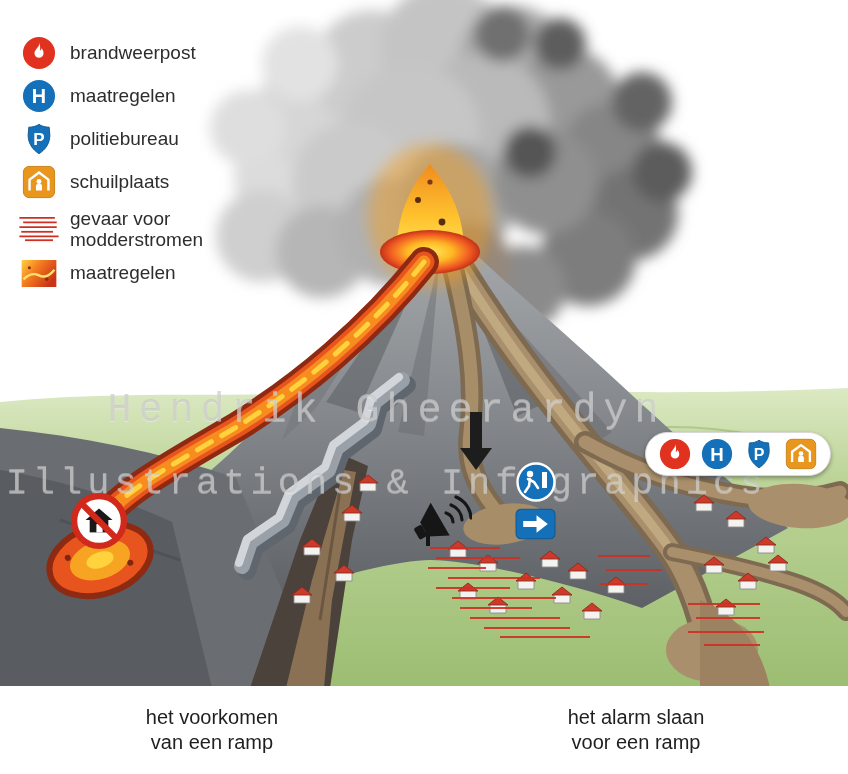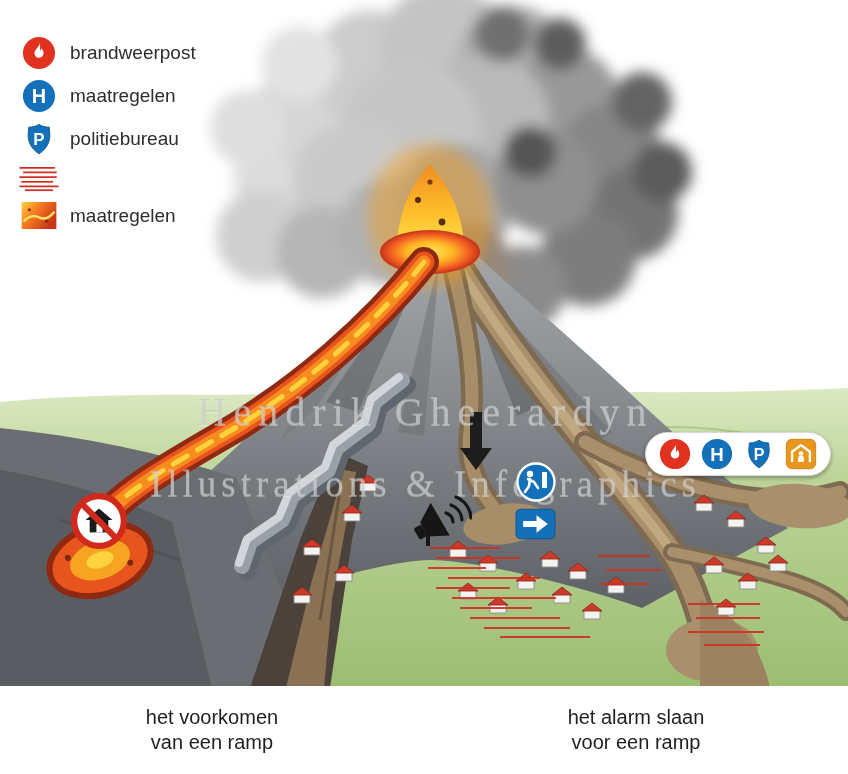--- a/index.html
+++ b/index.html
@@ -12,22 +12,22 @@
   .legend-row{display:flex;align-items:center;}
   .licon{width:46px;display:flex;justify-content:center;align-items:center;flex:0 0 46px;}
   .licon svg{display:block;}
   .i34 svg{width:34px;height:34px;}
   .iwide svg{width:44px;height:28px;}
   .itex svg{width:36px;height:27px;}
   .llabel{margin-left:8px;font-size:19px;color:#2d2d2d;white-space:pre-line;line-height:1.12;}
 
   
   .watermark{position:absolute;left:0;width:773px;text-align:center;z-index:4;
-             font-family:Liberation Serif, serif;color:rgba(195,195,195,0.62);
-             text-shadow:0 1px 0 rgba(255,255,255,0.35);pointer-events:none;margin-left:39px;}
+             font-family:Liberation Mono, monospace;color:rgba(195,195,195,0.62);
+             text-shadow:0 1px 0 rgba(255,255,255,0.35);pointer-events:none;}
   .wm1{top:388px;font-size:40px;letter-spacing:7px;}
   .wm2{top:462px;font-size:37px;letter-spacing:5px;}
 
   
   .facility-pill{position:absolute;left:645px;top:432px;background:#fff;border:1px solid #d8d8d8;
                  border-radius:26px;padding:5px 13px;display:flex;gap:10px;align-items:center;
                  box-shadow:0 2px 4px rgba(0,0,0,0.35);z-index:6;}
   .i32 svg{width:32px;height:32px;display:block;}
 
   
@@ -249,35 +249,48 @@
     <div class="legend-row">
       <span class="licon i34">
         <svg viewBox="0 0 36 36">
             <path d="M18 2.5c2.6 1.9 6.4 3 10.8 3l.7 8.3c0 8.9-4.6 15.3-11.5 19.8C11.1 29.1 6.5 22.7 6.5 13.8l.7-8.3c4.4 0 8.2-1.1 10.8-3z" fill="#1470b8" stroke="#0e5a94" stroke-width="1"></path>
         <text x="18" y="24.5" text-anchor="middle" font-size="18" font-weight="bold" fill="#fff" font-family="Liberation Sans, sans-serif">P</text>
           </svg>
       </span>
       <span class="llabel">politiebureau</span>
     </div>
 
+    <div class="legend-row">
+      <span class="licon i34">
+        <svg viewBox="0 0 36 36">
+            <rect x="1.5" y="1.5" width="33" height="33" rx="6" fill="#e8961e" stroke="#c87f12"></rect>
+        <path d="M8 27V15.5L18 8l10 7.5V27" fill="none" stroke="#fff" stroke-width="2.6" stroke-linejoin="round"></path>
+        <circle cx="18" cy="17.5" r="2.6" fill="#fff"></circle>
+        <path d="M14.8 27v-4.2a3.2 3.2 0 0 1 6.4 0V27z" fill="#fff"></path>
+          </svg>
+      </span>
+      <span class="llabel">schuilplaats</span>
+    </div>
 
 
     <div class="legend-row">
       <span class="licon iwide">
         <svg viewBox="0 0 46 30">
             <g stroke="#cf2f22" stroke-width="1.9" fill="none">
           <path d="M2 3h38"></path>
               <path d="M6 8h36"></path>
               <path d="M2 13h40"></path>
           <path d="M4 18h34"></path>
               <path d="M2 23h42"></path>
               <path d="M8 27h30"></path>
             </g>
           </svg>
       </span>
+      <span class="llabel">gevaar voor
+modderstromen</span>
     </div>
 
 
     <div class="legend-row">
       <span class="licon itex">
         <svg viewBox="0 0 36 28">
             <defs>
           <linearGradient id="lgLava" x1="0" y1="0" x2="1" y2="0.6">
             <stop offset="0" stop-color="#ffd23e"></stop>
                 <stop offset="0.45" stop-color="#f47b20"></stop>

